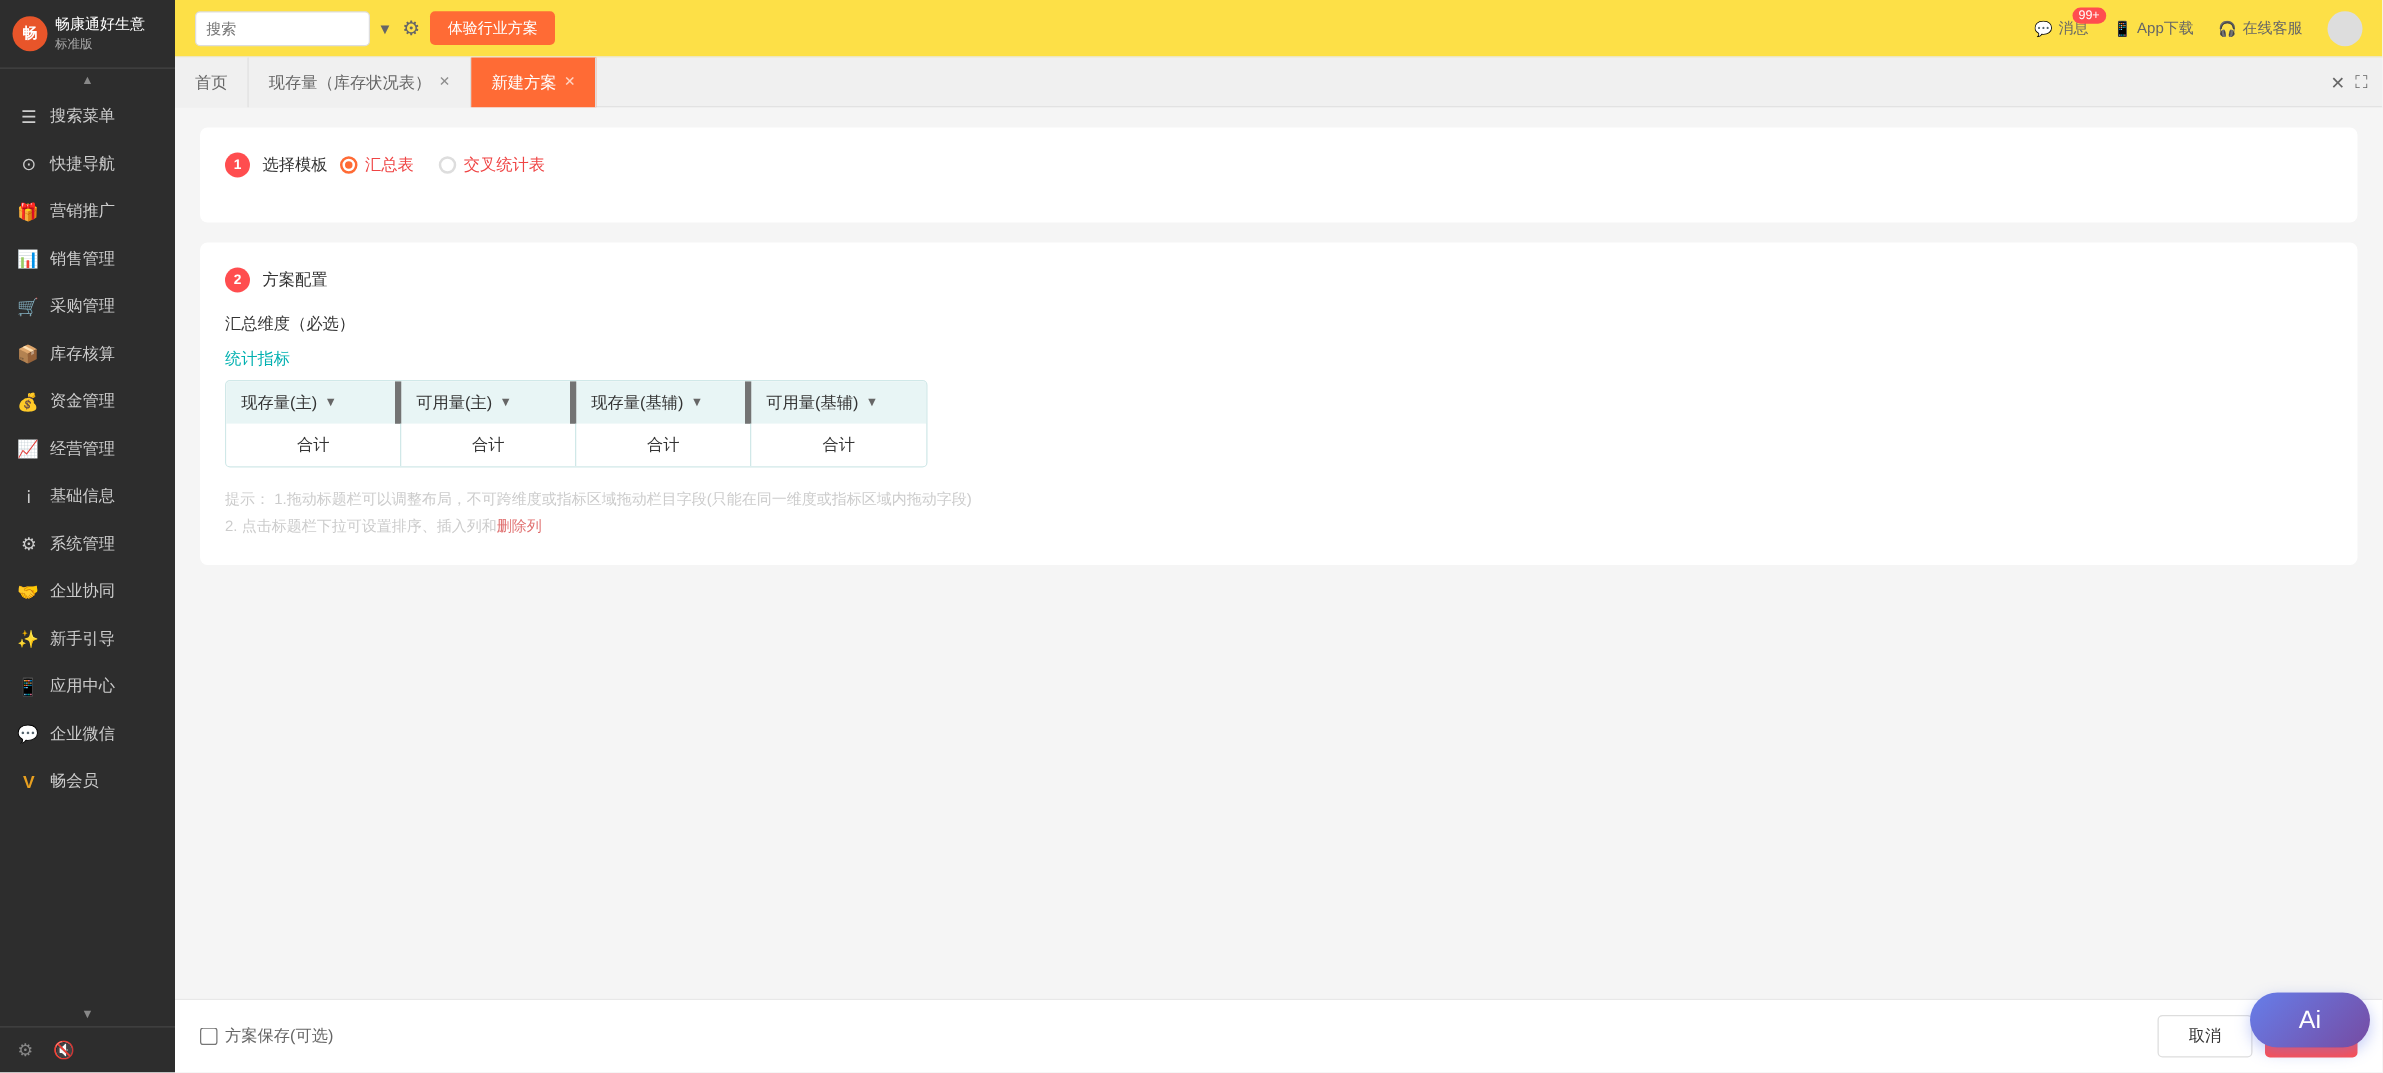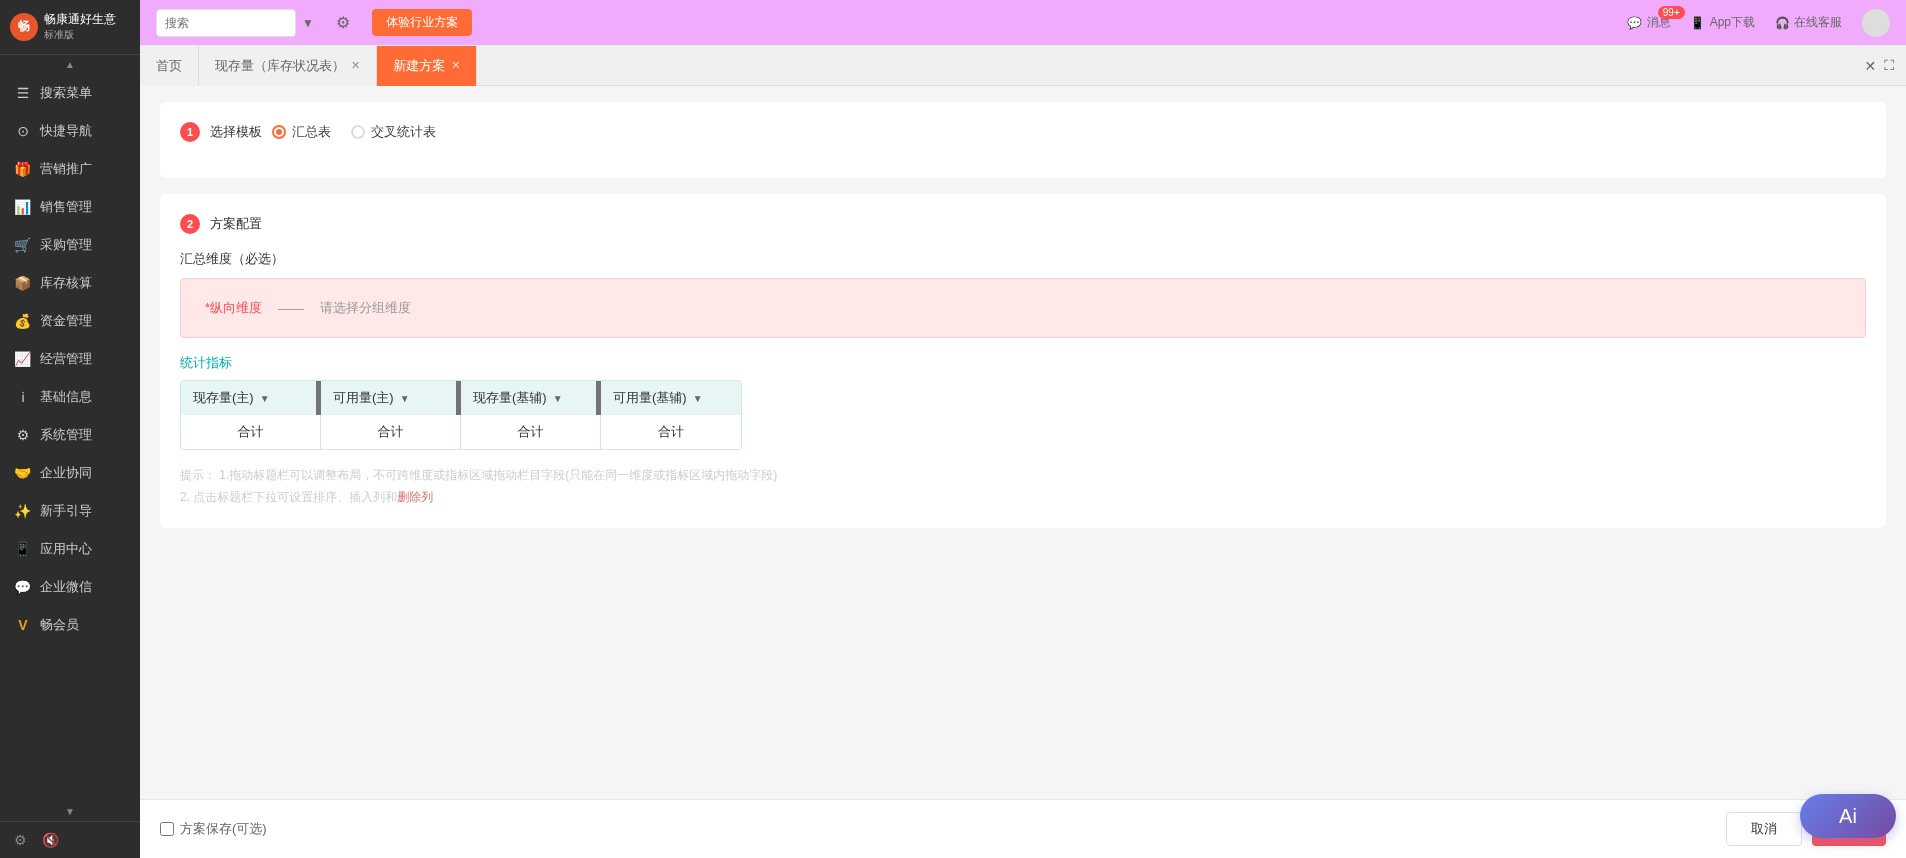--- a/index.html
+++ b/index.html
@@ -77,27 +77,27 @@
     .main {
       flex: 1;
       display: flex;
       flex-direction: column;
       height: 100%;
       overflow: hidden;
     }
 
     
     .topbar {
-      background: #f0abfc;
+      background: #fde047;
       height: 46px;
       display: flex;
       align-items: center;
       padding: 0 16px;
       border-bottom: 1px solid #e8e8e8;
-      gap: 22px;
+      gap: 8px;
     }
     .topbar-search {
       display: flex;
       align-items: center;
       gap: 6px;
     }
     .topbar-search-input {
       width: 140px;
       height: 28px;
       border: 1px solid #ddd;
@@ -263,21 +263,21 @@
     .radio-group {
       display: flex;
       align-items: center;
       gap: 20px;
     }
     .radio-item {
       display: flex;
       align-items: center;
       gap: 6px;
       font-size: 13px;
-      color: #404040;
+      color: #ef4444;
       cursor: pointer;
       justify-content: space-between;
     }
     .radio-circle {
       width: 14px;
       height: 14px;
       border-radius: 50%;
       border: 2px solid #ddd;
       display: flex;
       align-items: center;
@@ -614,27 +614,20 @@
     </div>
 
     <div class="section-card">
       <div class="step-header">
         <div class="step-num">2</div>
         <span class="step-title">方案配置</span>
       </div>
 
       <div class="subsection-label">汇总维度（必选）</div>
 
-      <div class="dimension-box">
-        <div class="dimension-row">
-          <span class="dimension-label">*纵向维度</span>
-          <span class="dimension-dash">——</span>
-          <span class="dimension-placeholder">请选择分组维度</span>
-        </div>
-      </div>
 
 
       <div class="stats-section">
         <div class="stats-label">统计指标</div>
         <div class="stats-table">
           <div class="stats-table-header">
             <div class="stats-col">
               <span>现存量(主)</span>
               <span class="col-chevron">▼</span>
             </div>

